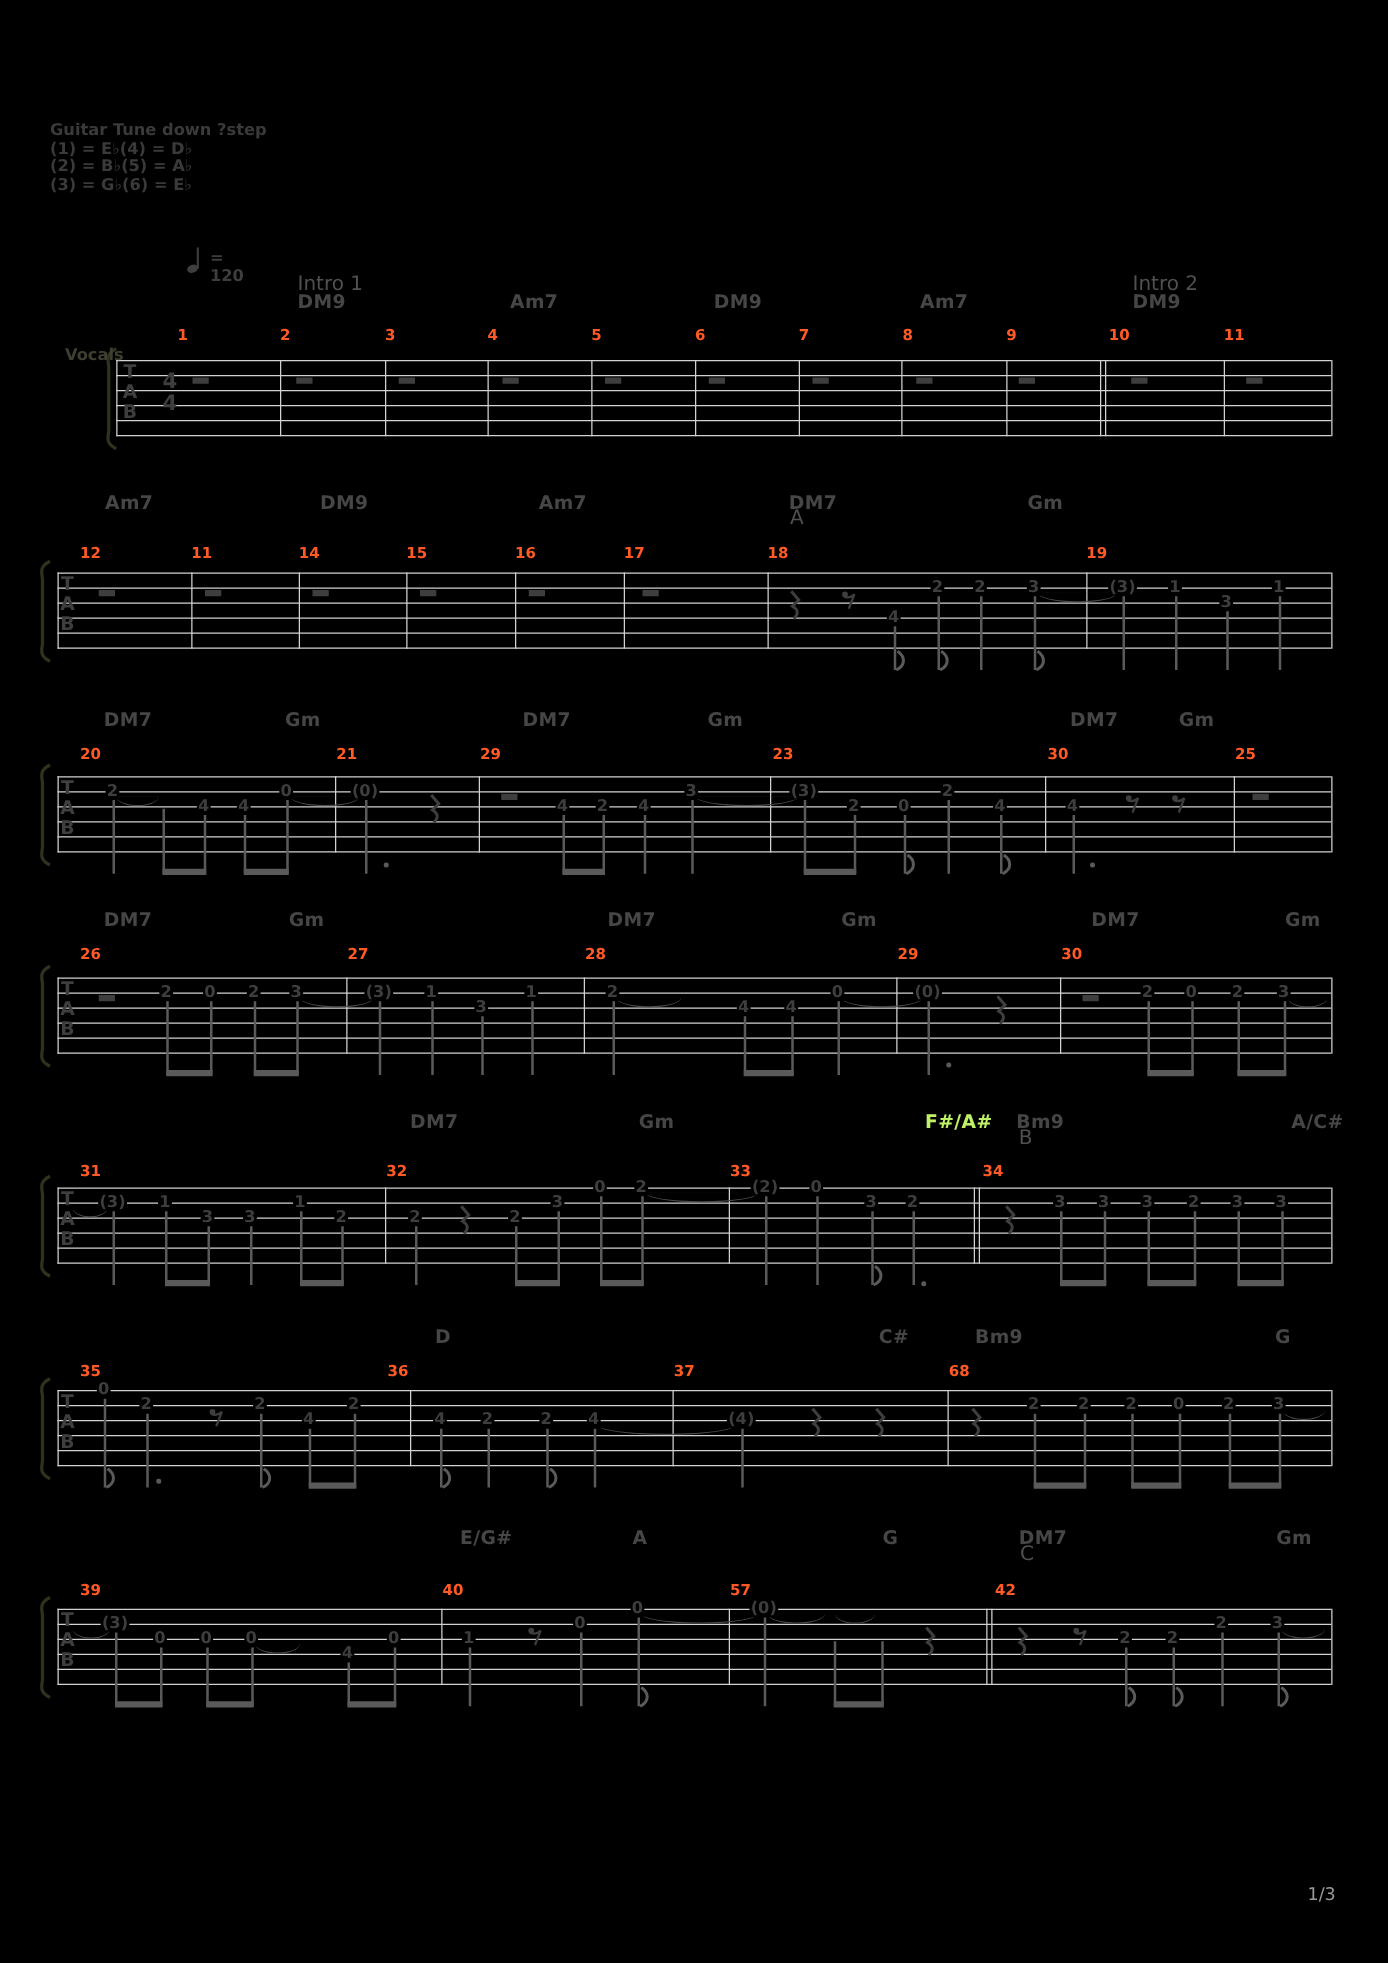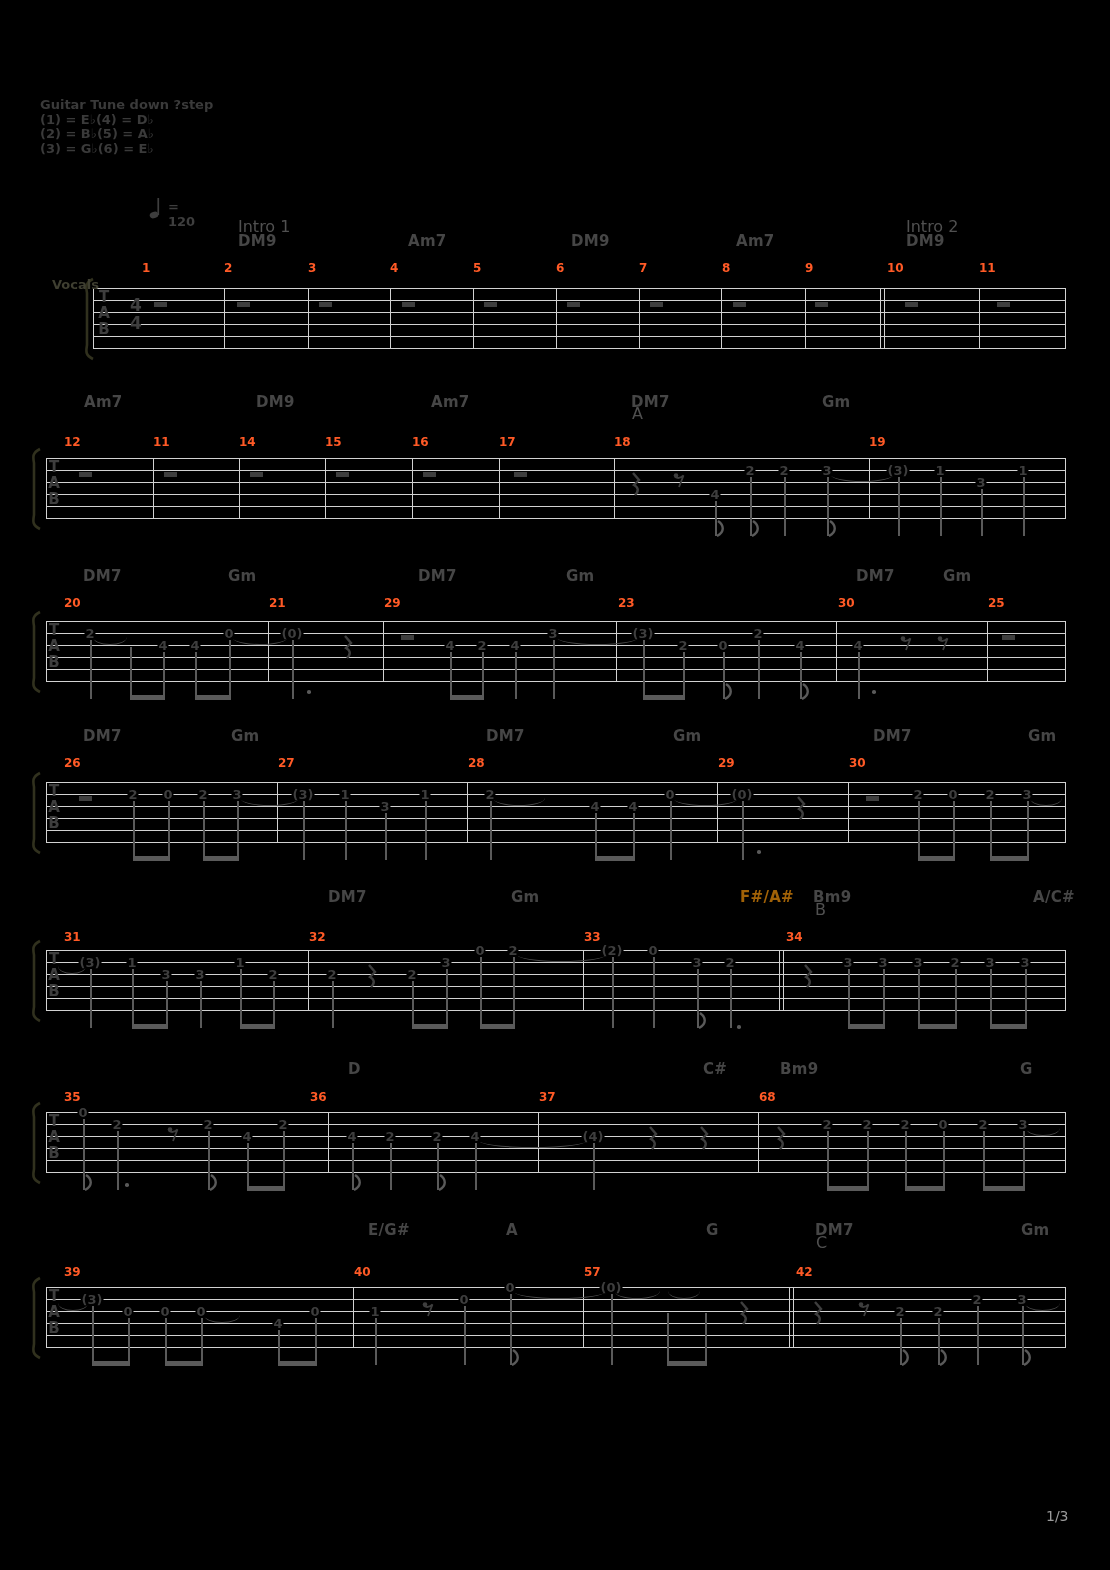--- a/index.html
+++ b/index.html
@@ -355,21 +355,21 @@
       <div class="abs" style="left: 783px; top: 950px; width: 1px; height: 61px; background: rgb(210, 210, 210);"></div>
       <div class="abs clefch" style="left: 54px; top: 952px; color: rgb(62, 62, 62);">T</div>
       <div class="abs clefch" style="left: 54px; top: 968px; color: rgb(62, 62, 62);">A</div>
       <div class="abs clefch" style="left: 54px; top: 984px; color: rgb(62, 62, 62);">B</div>
       <div class="abs mnum" style="left: 64px; top: 931px; color: rgb(255, 90, 38);">31</div>
       <div class="abs mnum" style="left: 309px; top: 931px; color: rgb(255, 90, 38);">32</div>
       <div class="abs mnum" style="left: 584px; top: 931px; color: rgb(255, 90, 38);">33</div>
       <div class="abs mnum" style="left: 786px; top: 931px; color: rgb(255, 90, 38);">34</div>
       <div class="abs chord" style="left: 328px; top: 890px; color: rgb(70, 70, 70);">DM7</div>
       <div class="abs chord" style="left: 511px; top: 890px; color: rgb(70, 70, 70);">Gm</div>
-      <div class="abs chord" style="left: 740px; top: 890px; color: #a16207;">F#/A#</div>
+      <div class="abs chord" style="left: 740px; top: 890px; color: #bef264;">F#/A#</div>
       <div class="abs chord" style="left: 813px; top: 890px; color: rgb(70, 70, 70);">Bm9</div>
       <div class="abs chord" style="left: 1033px; top: 890px; color: rgb(70, 70, 70);">A/C#</div>
       <div class="abs section" style="left: 815px; top: 902px; color: rgb(80, 80, 80);">B</div>
       <div class="abs" style="left: 90px; top: 969px; width: 2px; height: 59px; background: rgb(90, 90, 90);"></div>
       <div class="abs" style="left: 132px; top: 969px; width: 2px; height: 59px; background: rgb(90, 90, 90);"></div>
       <div class="abs" style="left: 166px; top: 981px; width: 2px; height: 47px; background: rgb(90, 90, 90);"></div>
       <div class="abs" style="left: 200px; top: 981px; width: 2px; height: 47px; background: rgb(90, 90, 90);"></div>
       <div class="abs" style="left: 240px; top: 969px; width: 2px; height: 59px; background: rgb(90, 90, 90);"></div>
       <div class="abs" style="left: 273px; top: 981px; width: 2px; height: 47px; background: rgb(90, 90, 90);"></div>
       <div class="abs" style="left: 332px; top: 981px; width: 2px; height: 47px; background: rgb(90, 90, 90);"></div>

